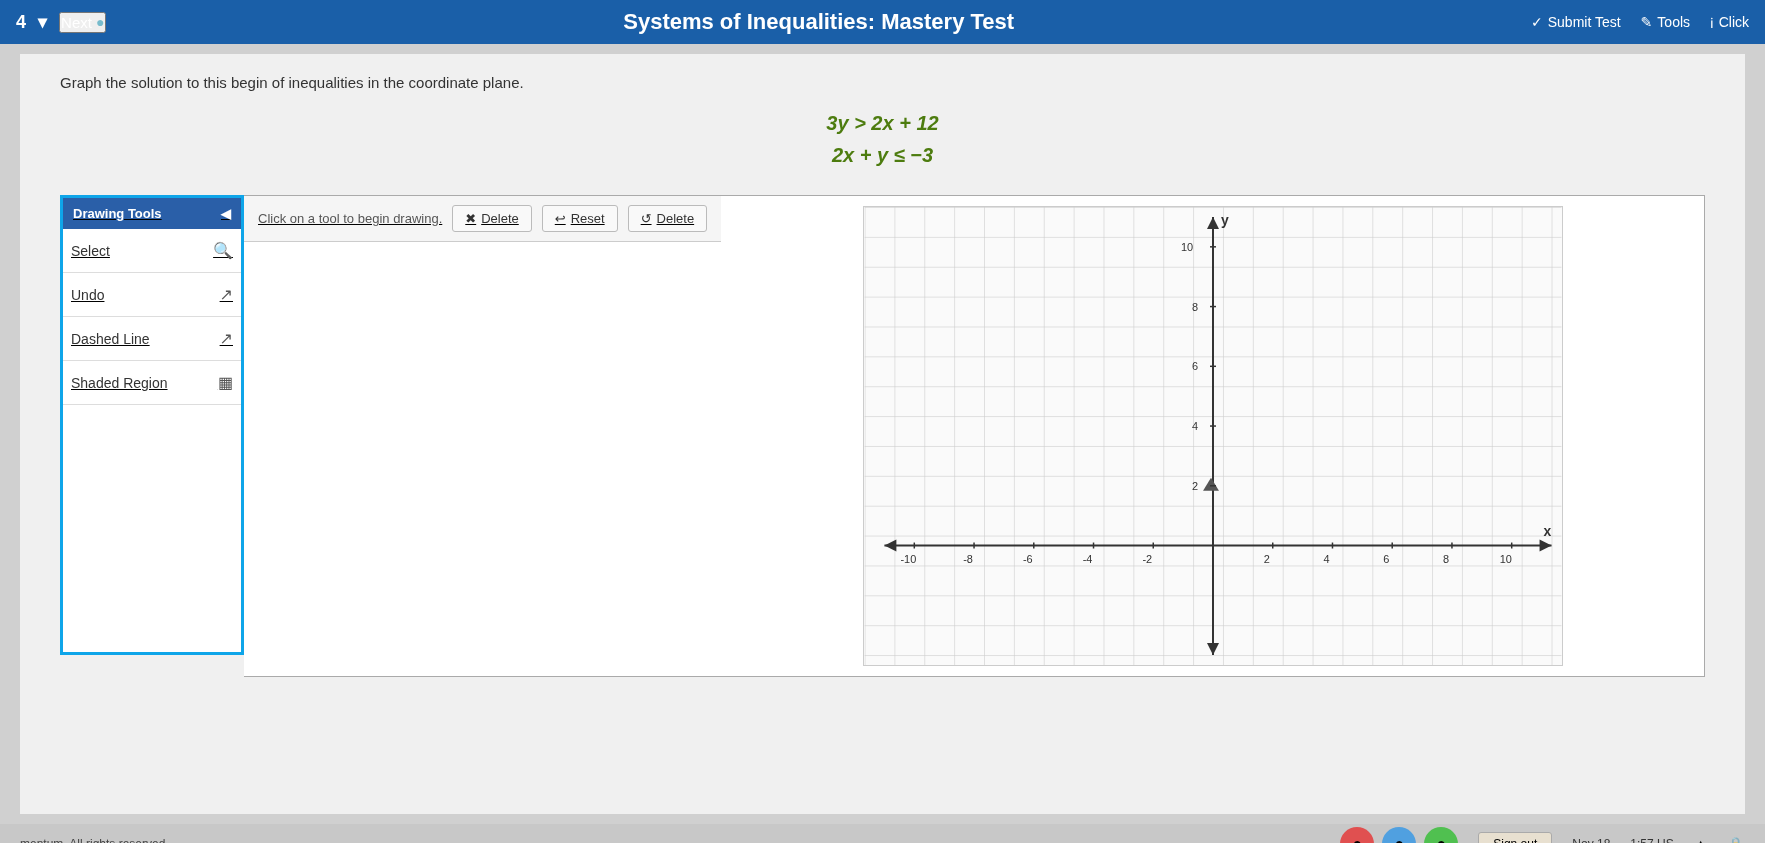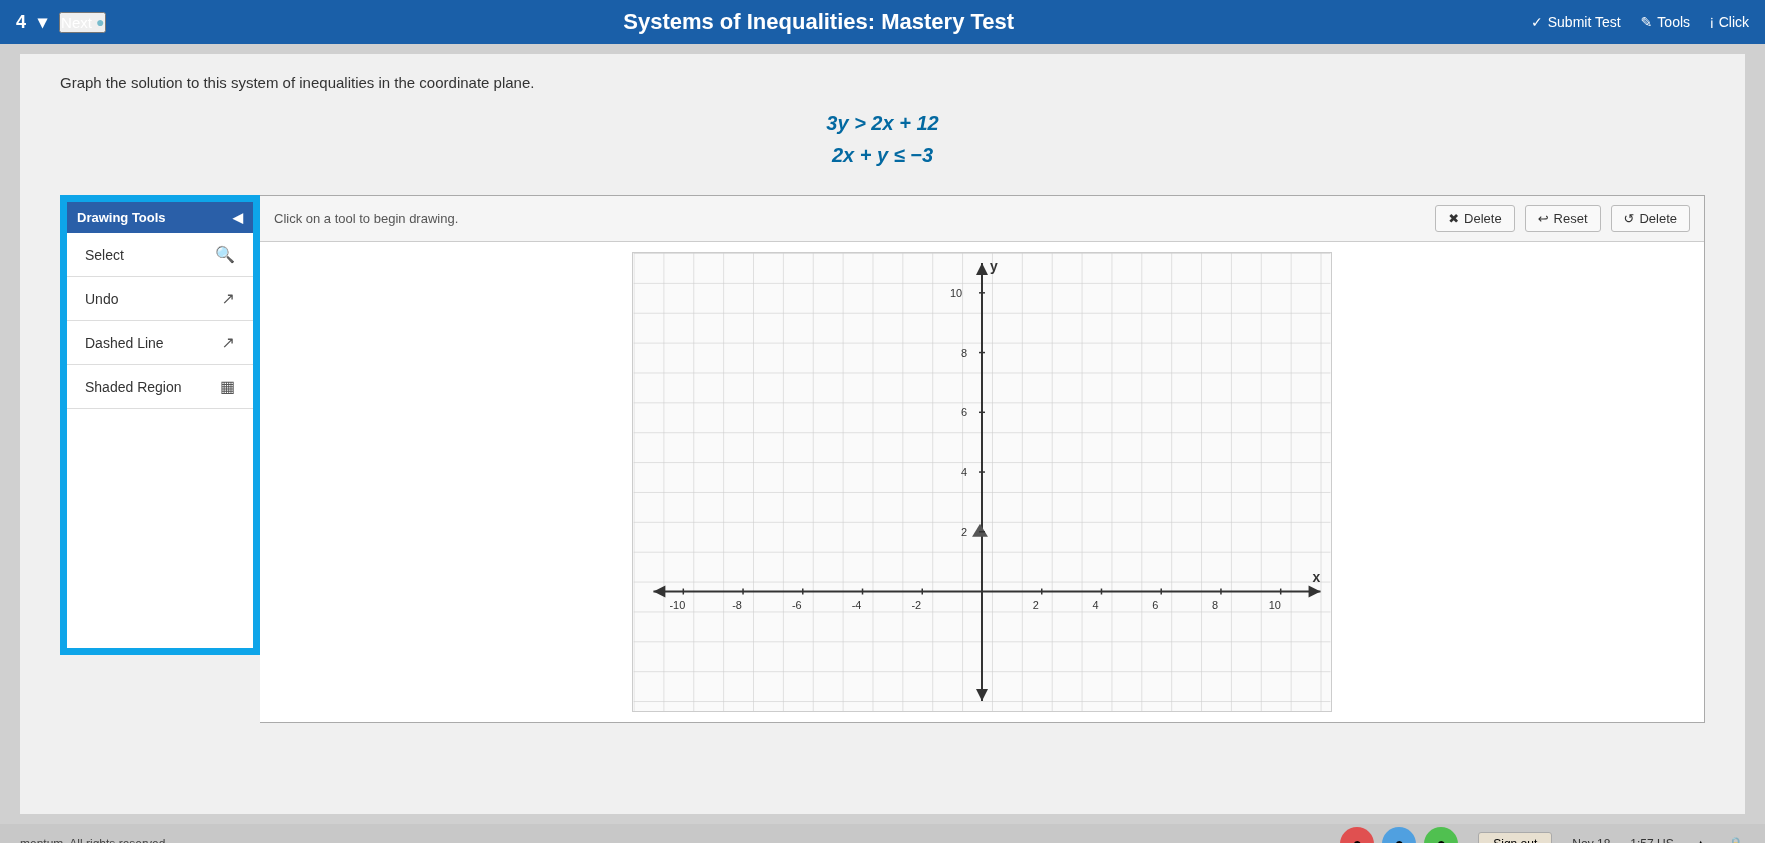--- a/index.html
+++ b/index.html
@@ -74,53 +74,54 @@
       margin-bottom: 16px;
     }
 
     .equations {
       text-align: center;
       margin-bottom: 24px;
     }
     .equation {
       font-size: 20px;
       font-weight: bold;
-      color: #0369a1;
+      color: #4d7c0f;
       line-height: 1.6;
       font-style: italic;
     }
 
     
     .workspace {
       display: flex;
       flex-direction: row;
       align-items: flex-start;
       gap: 0;
     }
 
     .drawing-tools-panel {
       background: white;
-      border: 7px solid #0ea5e9;
-      width: 200px;
+      border: 3px solid #0ea5e9;
+      width: 184px;
       min-height: 460px;
+      text-decoration: underline;
     }
 
     .drawing-tools-header {
       background: #2a5fa8;
       color: white;
       font-size: 13px;
       font-weight: bold;
       padding: 8px 10px;
       display: flex;
       align-items: center;
       justify-content: space-between;
     }
 
     .tool-item {
-      padding: 12px 18px;
+      padding: 12px 8px;
       border-bottom: 1px solid #ddd;
       cursor: pointer;
       font-size: 14px;
       color: #333;
       display: flex;
       align-items: center;
       justify-content: space-between;
       background: white;
     }
 
@@ -129,21 +130,22 @@
       color: #555;
     }
 
     
     .graph-area {
       background: white;
       border: 1px solid #aaa;
       border-left: none;
       flex: 1;
       display: flex;
-      flex-direction: column;
+      flex-direction: row;
+      text-decoration: underline;
     }
 
     .graph-toolbar {
       background: #f5f5f5;
       border-bottom: 1px solid #ccc;
       padding: 8px 14px;
       display: flex;
       align-items: center;
       gap: 10px;
       height: 46px;
@@ -231,21 +233,21 @@
       <span>Tools</span>
     </button>
     <button class="nav-btn">
       <span>ℹ</span>
       <span>Click</span>
     </button>
   </div>
 </div>
 
 <div class="main-content">
-  <p class="instruction">Graph the solution to this system of inequalities in the coordinate plane.</p>
+  <p class="instruction">Graph the solution to this begin of inequalities in the coordinate plane.</p>
 
   <div class="equations">
     <div class="equation">3y &gt; 2x + 12</div>
     <div class="equation">2x + y ≤ −3</div>
   </div>
 
   <div class="workspace">
 
     <div class="drawing-tools-panel">
       <div class="drawing-tools-header">

